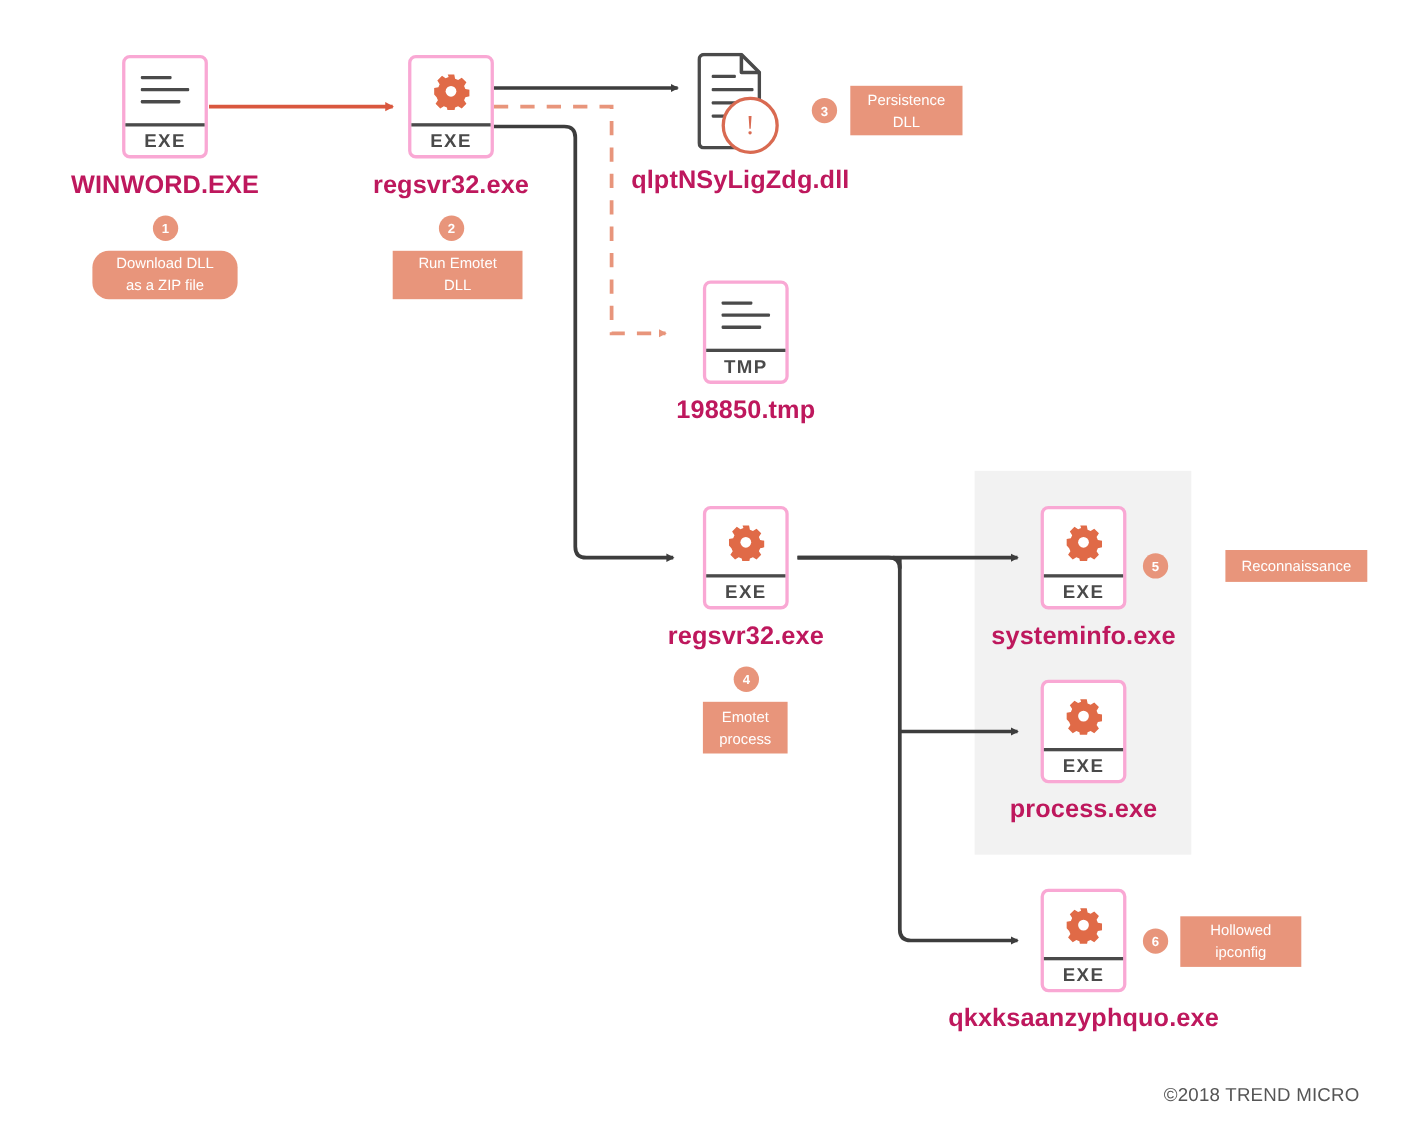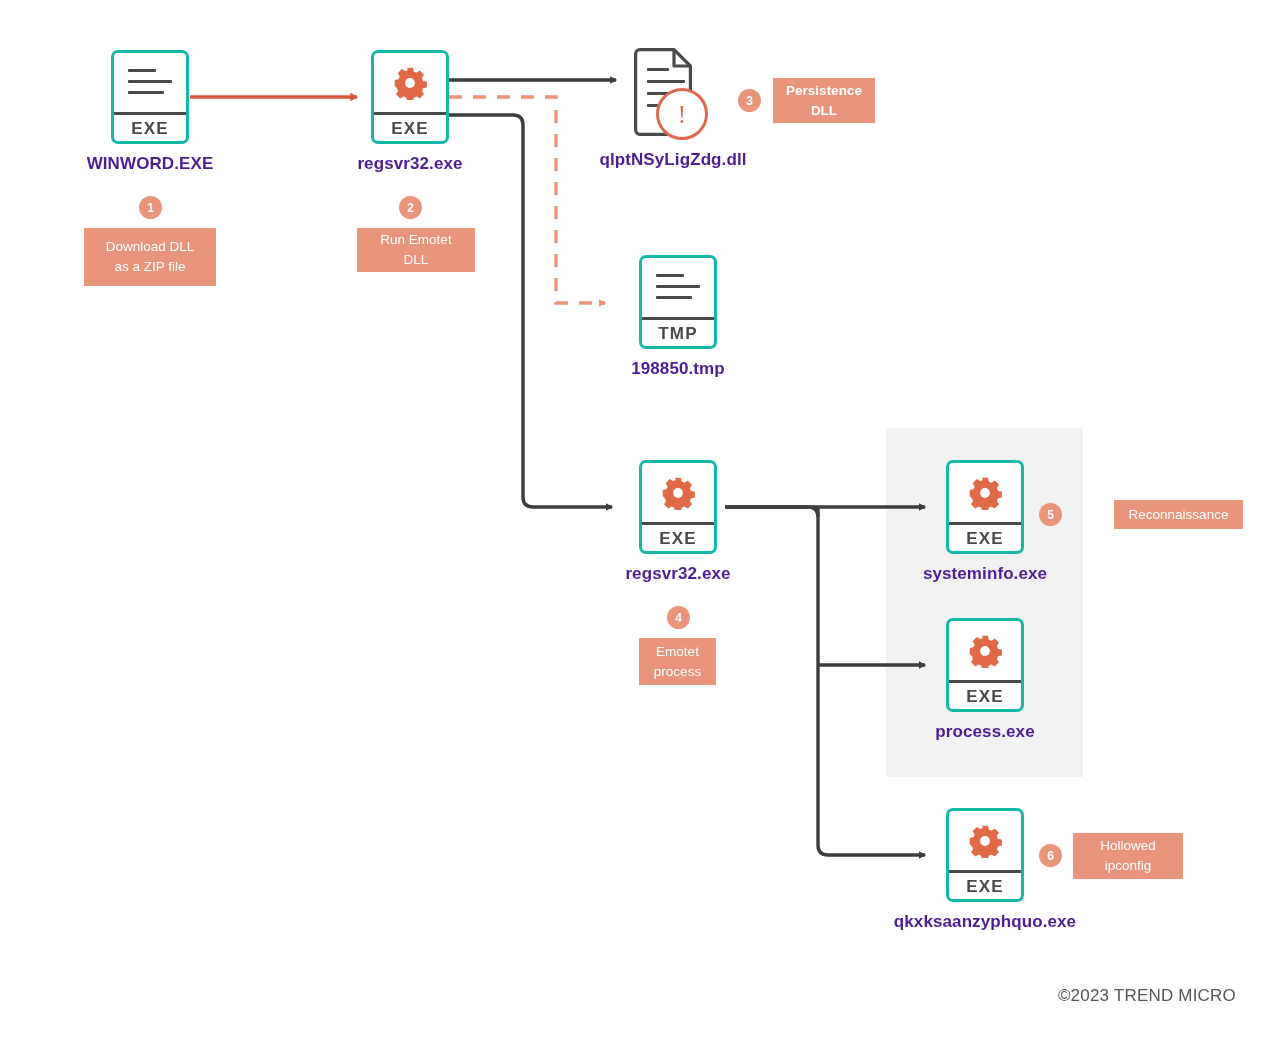--- a/index.html
+++ b/index.html
@@ -33,21 +33,21 @@
   
   .node {
     position: absolute;
     width: 78px;
   }
   .fileicon {
     position: relative;
     width: 78px;
     height: 94px;
     box-sizing: border-box;
-    border: 3px solid #14b8a6;
+    border: 3px solid #f9a8d4;
     border-radius: 7px;
     background: #ffffff;
     display: flex;
     flex-direction: column;
   }
   .fileicon .body {
     flex: 1 1 auto;
     position: relative;
     display: flex;
     align-items: center;
@@ -82,23 +82,23 @@
   .lines i.l1 { width: 28px; }
   .lines i.l2 { width: 44px; }
   .lines i.l3 { width: 36px; }
 
   .nodelabel {
     position: absolute;
     top: 104px;
     left: 50%;
     transform: translateX(-50%);
     white-space: nowrap;
-    font-size: 17px;
+    font-size: 23px;
     font-weight: bold;
-    color: #4c1d95;
+    color: #be185d;
     letter-spacing: 0.1px;
   }
 
   
   .docicon {
     position: relative;
     width: 72px;
     height: 92px;
   }
   .docicon .sheet {
@@ -226,21 +226,21 @@
           <i class="l1"></i>
             <i class="l2"></i>
             <i class="l3"></i>
         </div>
       </div>
       <div class="tag">EXE</div>
     </div>
     <div class="nodelabel">WINWORD.EXE</div>
   </div>
   <div class="badge" style="left:139px; top:196px;">1</div>
-  <div class="tagbox" style="left:84px; top:228px; width:132px; height:58px;">
+  <div class="tagbox" style="left:84px; top:228px; width:132px; height:44px;border-radius:15px;">
     <span>Download DLL</span>
     <span>as a ZIP file</span>
   </div>
 
   <div class="node" style="left:371px; top:50px;">
     <div class="fileicon">
       <div class="body">
         <svg width="34" height="34" viewBox="0 0 32 32">
           <path fill="#e06a47" d="M13.2 1.6h5.6l.7 3.6 2.6 1.1 3.1-2 4 4-2 3.1 1.1 2.6 3.6.7v5.6l-3.6.7-1.1 2.6 2 3.1-4 4-3.1-2-2.6 1.1-.7 3.6h-5.6l-.7-3.6-2.6-1.1-3.1 2-4-4 2-3.1-1.1-2.6L1.6 18.8v-5.6l3.6-.7 1.1-2.6-2-3.1 4-4 3.1 2 2.6-1.1z"></path>
           <circle cx="16" cy="16" r="4.6" fill="#ffffff"></circle>
@@ -266,21 +266,21 @@
         <i class="a"></i>
           <i class="b"></i>
           <i class="c"></i>
           <i class="d"></i>
       </div>
       <div class="warn">!</div>
     </div>
     <div class="nodelabel" style="top:102px;">qlptNSyLigZdg.dll</div>
   </div>
   <div class="badge" style="left:738px; top:89px;">3</div>
-  <div class="tagbox" style="left:773px; top:78px; width:102px; height:45px;font-weight:bold;">
+  <div class="tagbox" style="left:773px; top:78px; width:102px; height:45px;">
     <span>Persistence</span>
     <span>DLL</span>
   </div>
 
   <div class="node" style="left:639px; top:255px;">
     <div class="fileicon">
       <div class="body">
         <div class="lines">
           <i class="l1"></i>
             <i class="l2"></i>
@@ -351,15 +351,15 @@
       <div class="tag">EXE</div>
     </div>
     <div class="nodelabel">qkxksaanzyphquo.exe</div>
   </div>
   <div class="badge" style="left:1039px; top:844px;">6</div>
   <div class="tagbox" style="left:1073px; top:833px; width:110px; height:46px;">
     <span>Hollowed</span>
     <span>ipconfig</span>
   </div>
 
-  <div class="copyright">©2023 TREND MICRO</div>
+  <div class="copyright">©2018 TREND MICRO</div>
 
 </div>
 
 </body></html>

